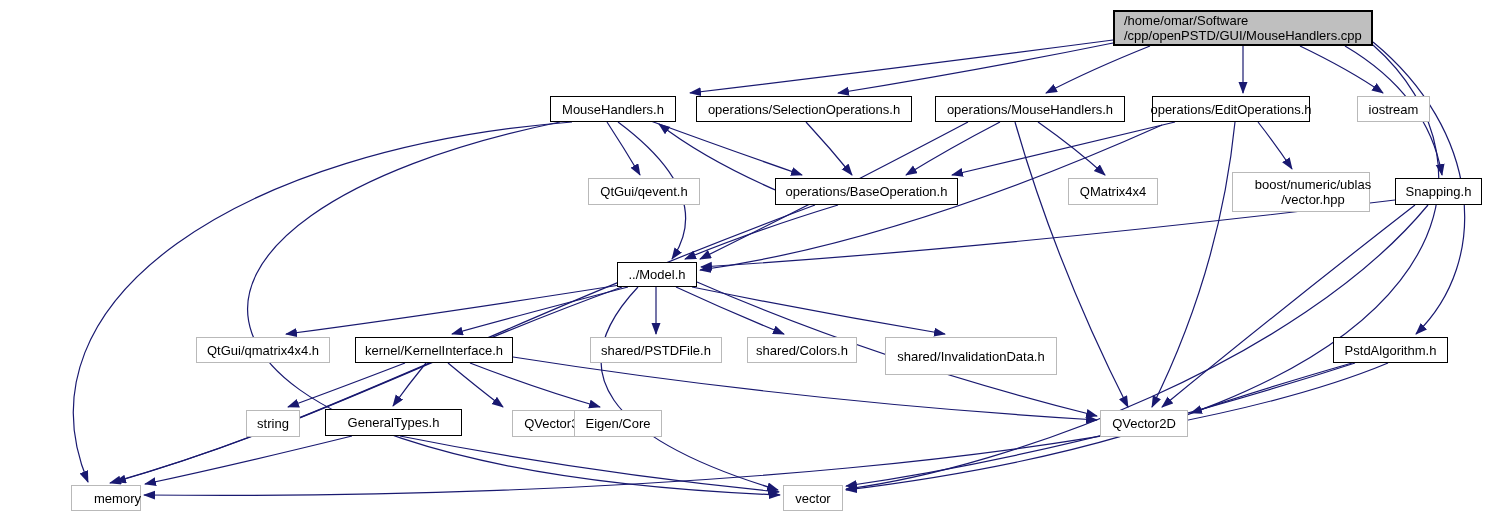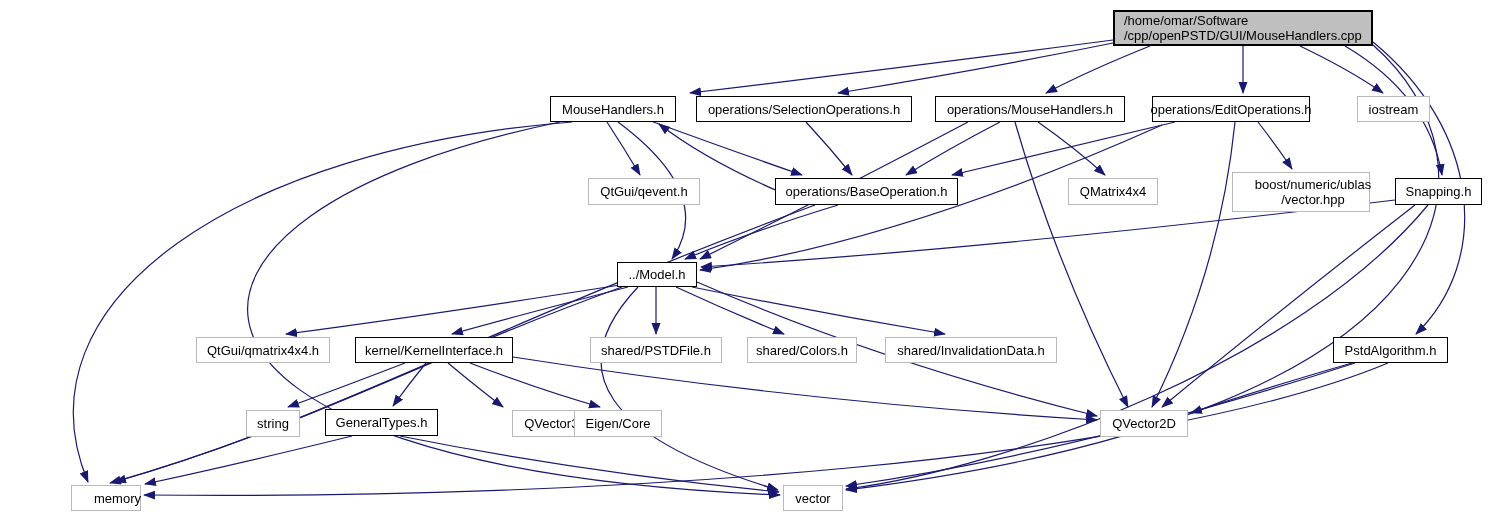--- a/index.html
+++ b/index.html
@@ -87,22 +87,22 @@
       <div class="node external" style="left: 1068px; top: 178px; width: 90px; height: 27px;">QMatrix4x4</div>
       <div class="node external" style="left: 1232px; top: 172px; width: 138px; height: 40px; padding-left: 28px;">boost/numeric/ublas
 /vector.hpp</div>
       <div class="node internal" style="left: 1395px; top: 178px; width: 87px; height: 27px;">Snapping.h</div>
       <div class="node internal" style="left: 617px; top: 262px; width: 80px; height: 25px;">../Model.h</div>
       <div class="node external" style="left: 196px; top: 337px; width: 134px; height: 26px;">QtGui/qmatrix4x4.h</div>
       <div class="node internal" style="left: 355px; top: 337px; width: 158px; height: 26px;">kernel/KernelInterface.h</div>
       <div class="node external" style="left: 590px; top: 337px; width: 132px; height: 26px;">shared/PSTDFile.h</div>
       <div class="node external" style="left: 747px; top: 337px; width: 110px; height: 26px;">shared/Colors.h</div>
       <div class="node internal" style="left: 1333px; top: 337px; width: 115px; height: 26px;">PstdAlgorithm.h</div>
-      <div class="node external" style="left: 885px; top: 337px; width: 172px; height: 26px;">shared/InvalidationData.h</div>
+      <div class="node external" style="left: 885px; top: 337px; width: 172px; height: 38px;">shared/InvalidationData.h</div>
       <div class="node external" style="left: 246px; top: 410px; width: 54px; height: 27px;">string</div>
-      <div class="node internal" style="left: 325px; top: 409px; width: 113px; height: 27px;">GeneralTypes.h</div>
+      <div class="node internal" style="left: 325px; top: 409px; width: 137px; height: 27px;">GeneralTypes.h</div>
       <div class="node external" style="left: 464px; top: 410px; width: 88px; height: 27px; margin-left: 48px;">QVector3D</div>
       <div class="node external" style="left: 574px; top: 410px; width: 88px; height: 27px;">Eigen/Core</div>
       <div class="node external" style="left: 1100px; top: 410px; width: 88px; height: 27px;">QVector2D</div>
       <div class="node external" style="left: 71px; top: 485px; width: 70px; height: 26px; padding-left: 27px;">memory</div>
       <div class="node external" style="left: 783px; top: 485px; width: 60px; height: 26px;">vector</div>
     </div>
 </div>
 
 </body></html>

